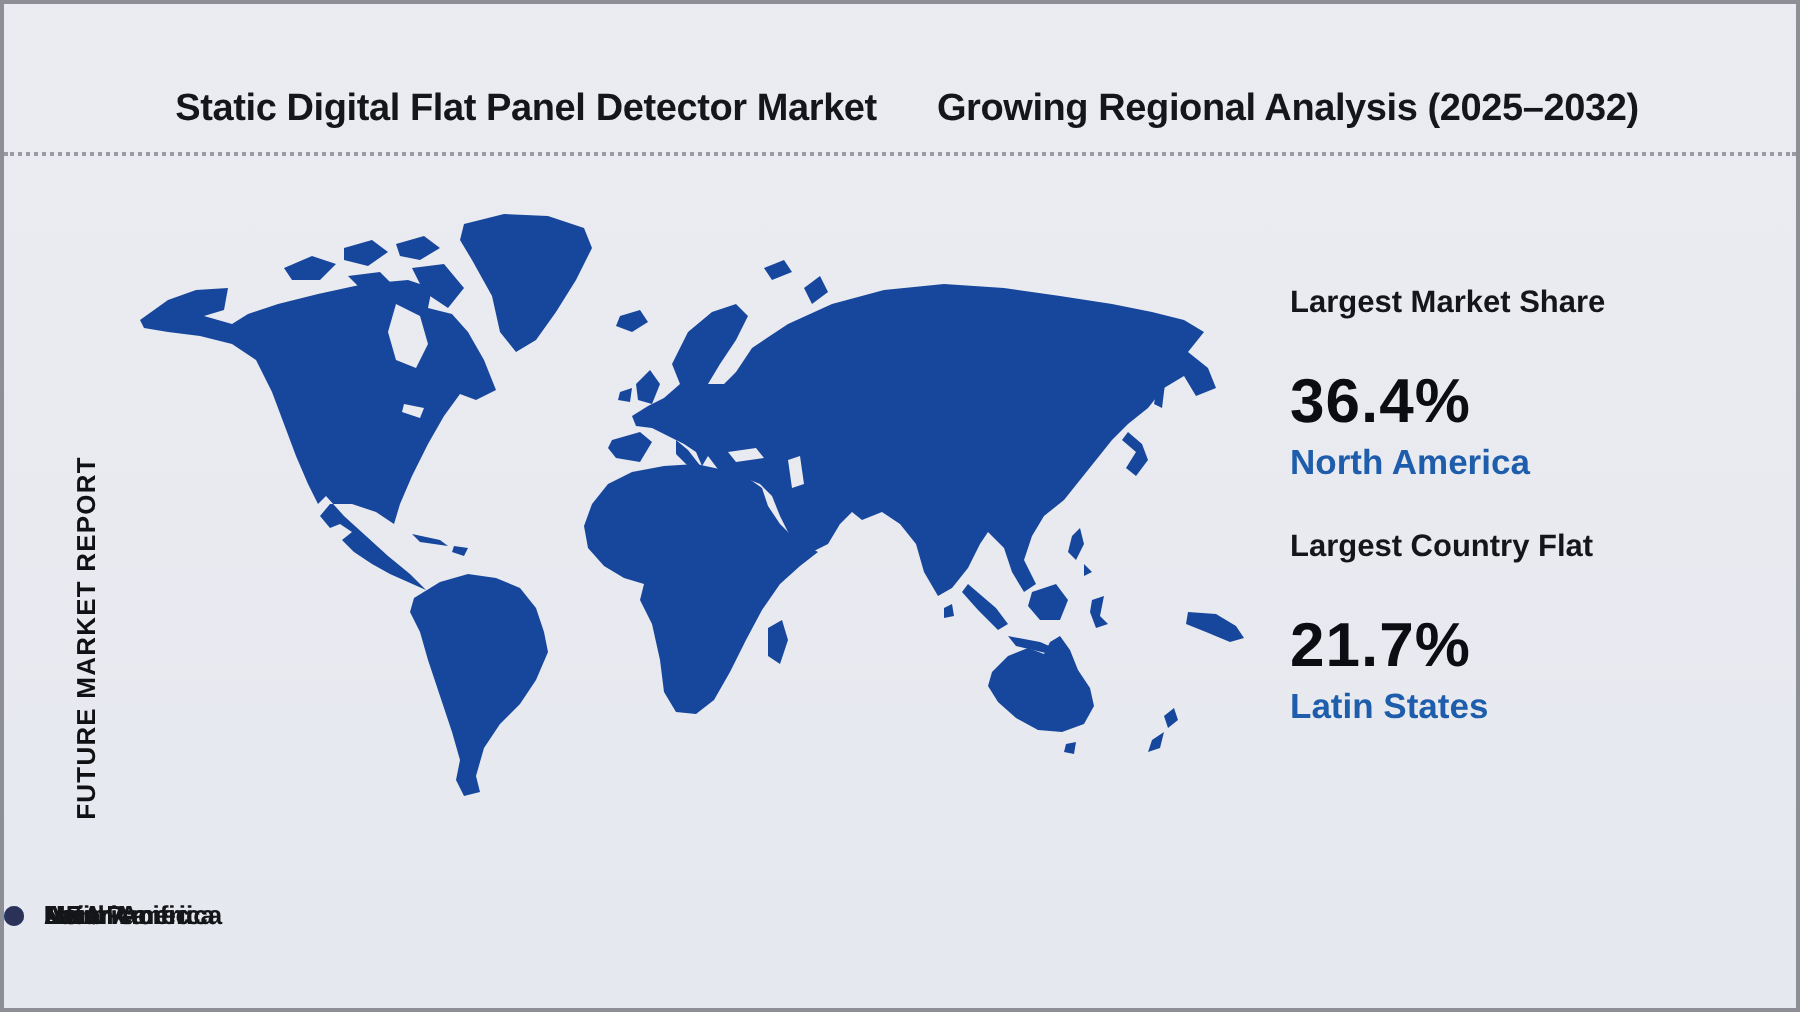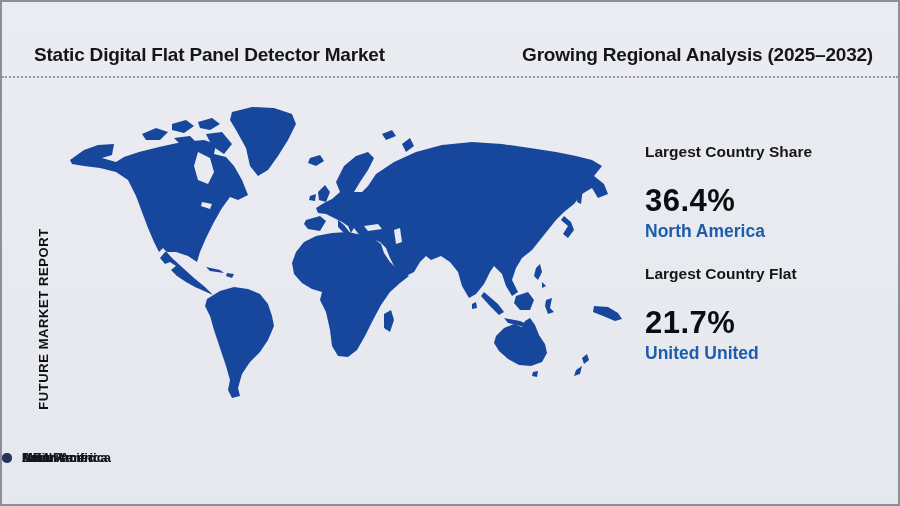--- a/index.html
+++ b/index.html
@@ -15,21 +15,21 @@
     overflow: hidden;
   }
 
   
   .title-row {
     position: absolute;
     left: 32px;
     right: 25px;
     top: 42px;
     display: flex;
-    justify-content: space-between;
+    justify-content: center;
     gap: 30px;
     font-size: 19px;
     font-weight: 700;
     color: #15161a;
     white-space: nowrap;
     letter-spacing: -0.2px;
   }
   .separator {
     position: absolute;
     left: 0;
@@ -168,28 +168,28 @@
 
       <path d="M530,206 L544,207 L554,213 L558,219 L551,221 L539,216 L529,212 Z"></path>
 
       <path d="M432,236 L440,228 L450,224 L458,227 L461,221 L466,218 L471,225 L475,235 L481,244 L483,253 L478,262 L467,266 L455,265 L444,259 L435,251 L430,243 Z M469,272 L474,271 L473,277 L468,276 Z"></path>
 
       <path d="M518,258 L523,254 L525,260 L520,264 Z M512,270 L518,266 L516,274 L510,276 Z"></path>
     </g>
   </svg>
 
   <div class="stat stat-1">
-    <div class="stat-label">Largest Country Share</div>
+    <div class="stat-label">Largest Market Share</div>
     <div class="stat-value">36.4%</div>
     <div class="stat-region">North America</div>
   </div>
   <div class="stat stat-2">
     <div class="stat-label">Largest Country Flat</div>
     <div class="stat-value">21.7%</div>
-    <div class="stat-region">United United</div>
+    <div class="stat-region">Latin States</div>
   </div>
 
   <div class="legend-item">
     <span class="dot" style="background-color: rgb(125, 79, 181);"></span>
     <span>MEA</span>
   </div>
   <div class="legend-item">
     <span class="dot" style="background-color: rgb(207, 164, 218);"></span>
     <span>Latin America</span>
   </div>

